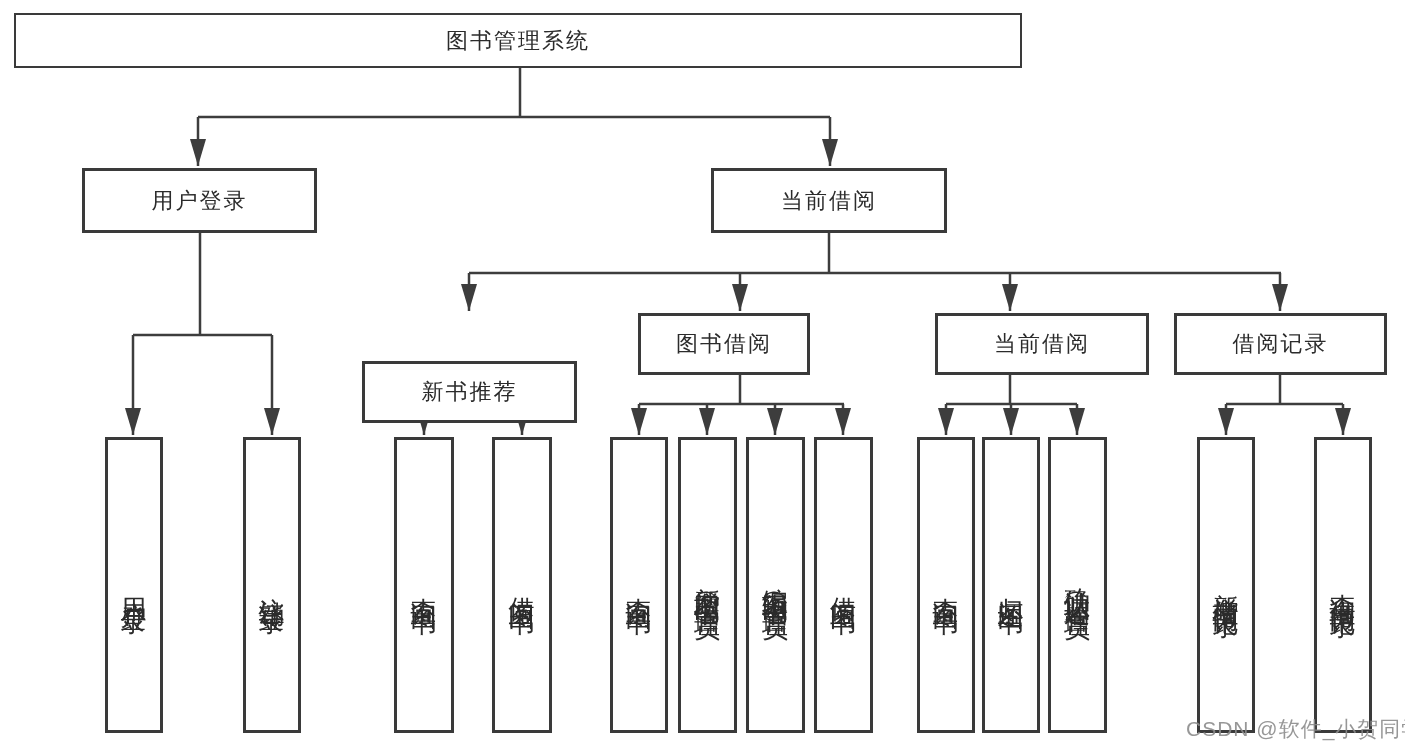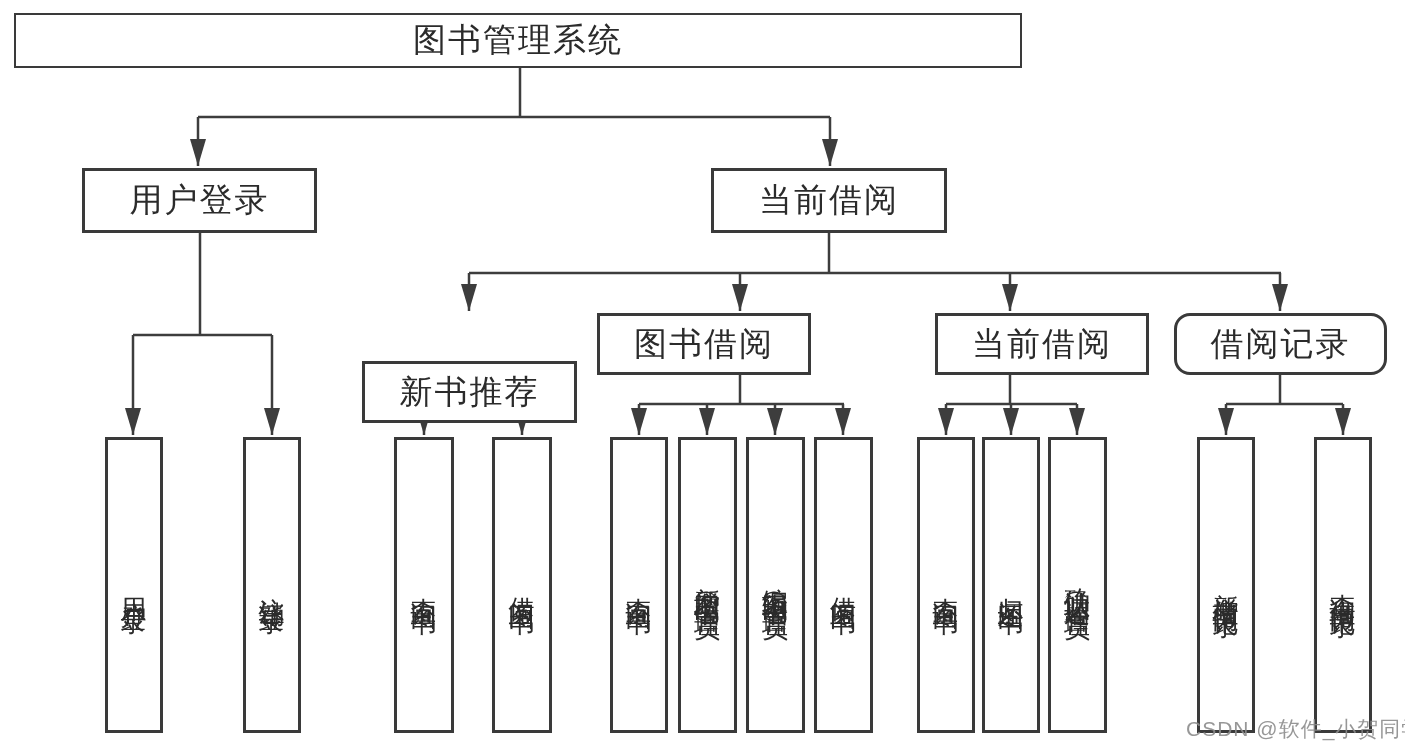--- a/index.html
+++ b/index.html
@@ -10,41 +10,41 @@
     position:absolute;
     box-sizing:border-box;
     background:#ffffff;
     border:3px solid #3a3a3a;
     display:flex;
     align-items:center;
     justify-content:center;
     z-index:2;
   }
   .hlabel{
-    font-size:33px;
+    font-size:22px;
     color:#2b2b2b;
     letter-spacing:2px;
     white-space:nowrap;
   }
   .leaf .vlabel{
     writing-mode:vertical-rl;
     text-orientation:mixed;
     font-size:26px;
     letter-spacing:4px;
     color:#2b2b2b;
     line-height:1;
   }
   
   #n-root        {left:14px;  top:13px;  width:1008px; height:55px; border-width:2px;}
   #n-user-login  {left:82px;  top:168px; width:235px;  height:65px;}
   #n-book-mgmt   {left:711px; top:168px; width:236px;  height:65px;}
   #n-new-book    {left:362px; top:313px; width:215px;  height:62px;margin-top:48px;}
-  #n-book-borrow {left:597px; top:313px; width:214px;  height:62px;}
+  #n-book-borrow {left:638px; top:313px; width:172px;  height:62px;}
   #n-cur-borrow  {left:903px; top:313px; width:214px;  height:62px;margin-left:32px;}
-  #n-borrow-rec  {left:1174px;top:313px; width:213px;  height:62px;border-radius:16px;}
+  #n-borrow-rec  {left:1174px;top:313px; width:213px;  height:62px;}
   .leaf{top:437px;height:296px;width:58px;}
   #l-ul-login    {left:105px;}
   #l-ul-logout   {left:243px;}
   #l-nb-query    {left:394px;width:60px;}
   #l-nb-borrow   {left:492px;width:60px;}
   #l-bb-query    {left:610px;}
   #l-bb-add      {left:678px;width:59px;}
   #l-bb-edit     {left:746px;width:59px;}
   #l-bb-borrow   {left:814px;width:59px;}
   #l-cb-query    {left:917px;}

